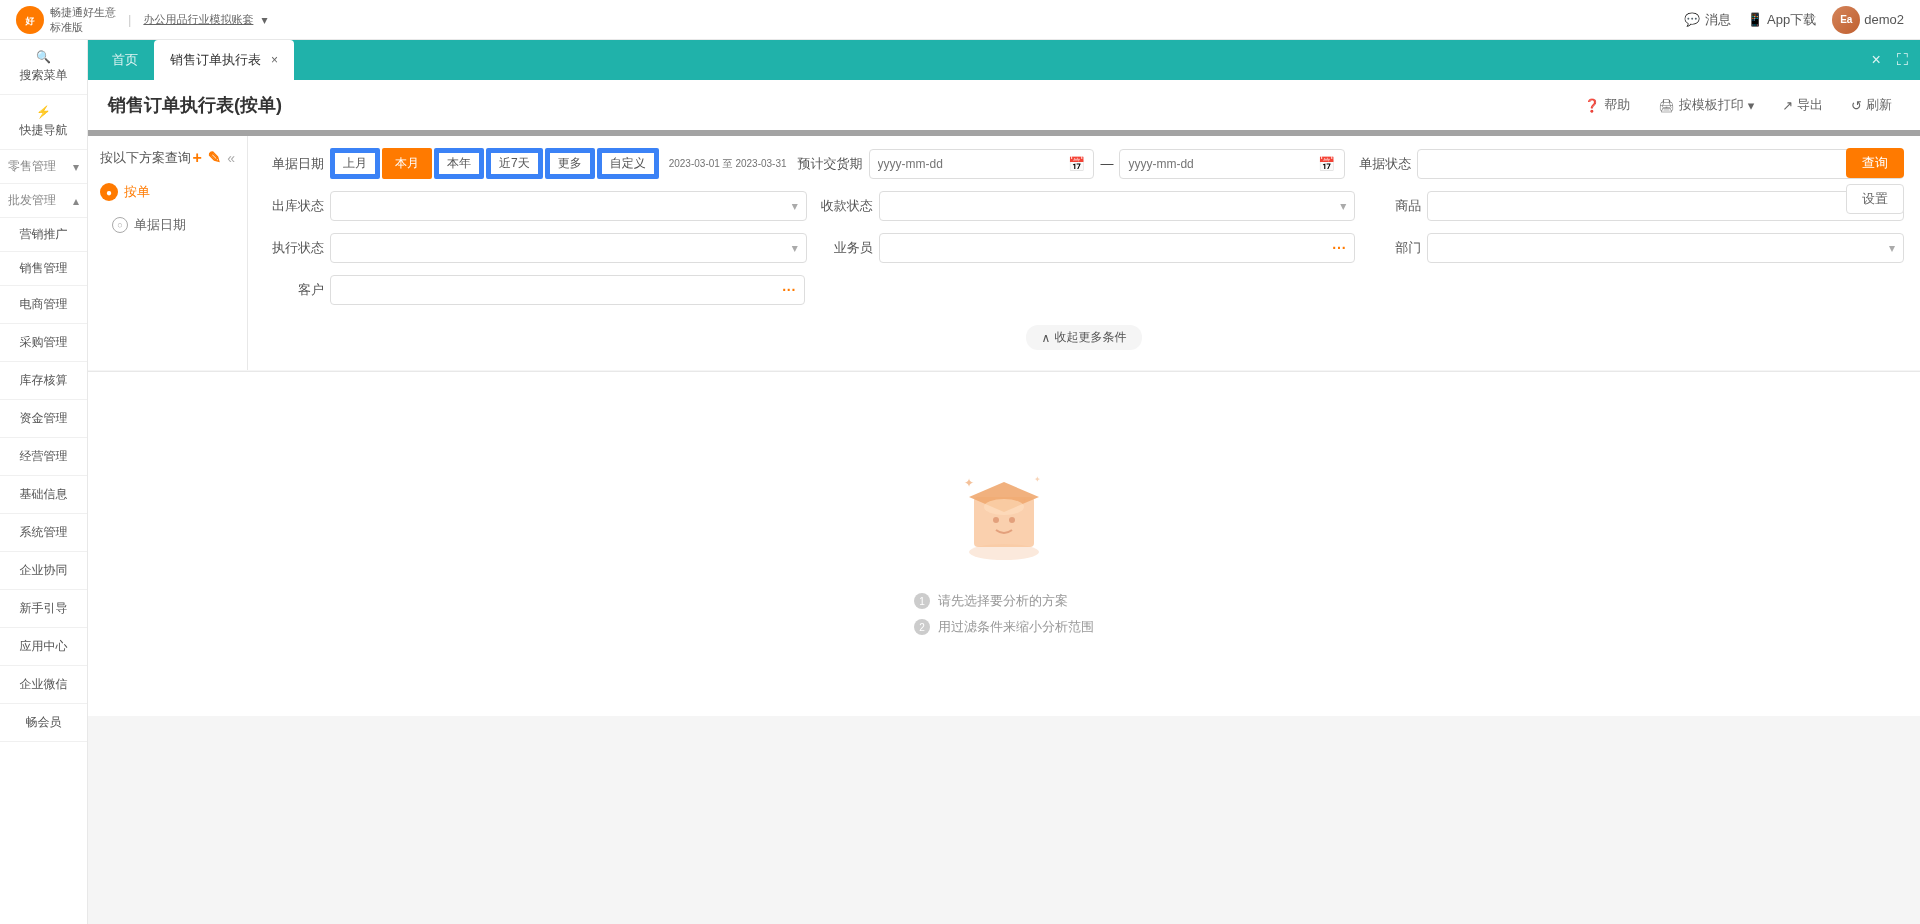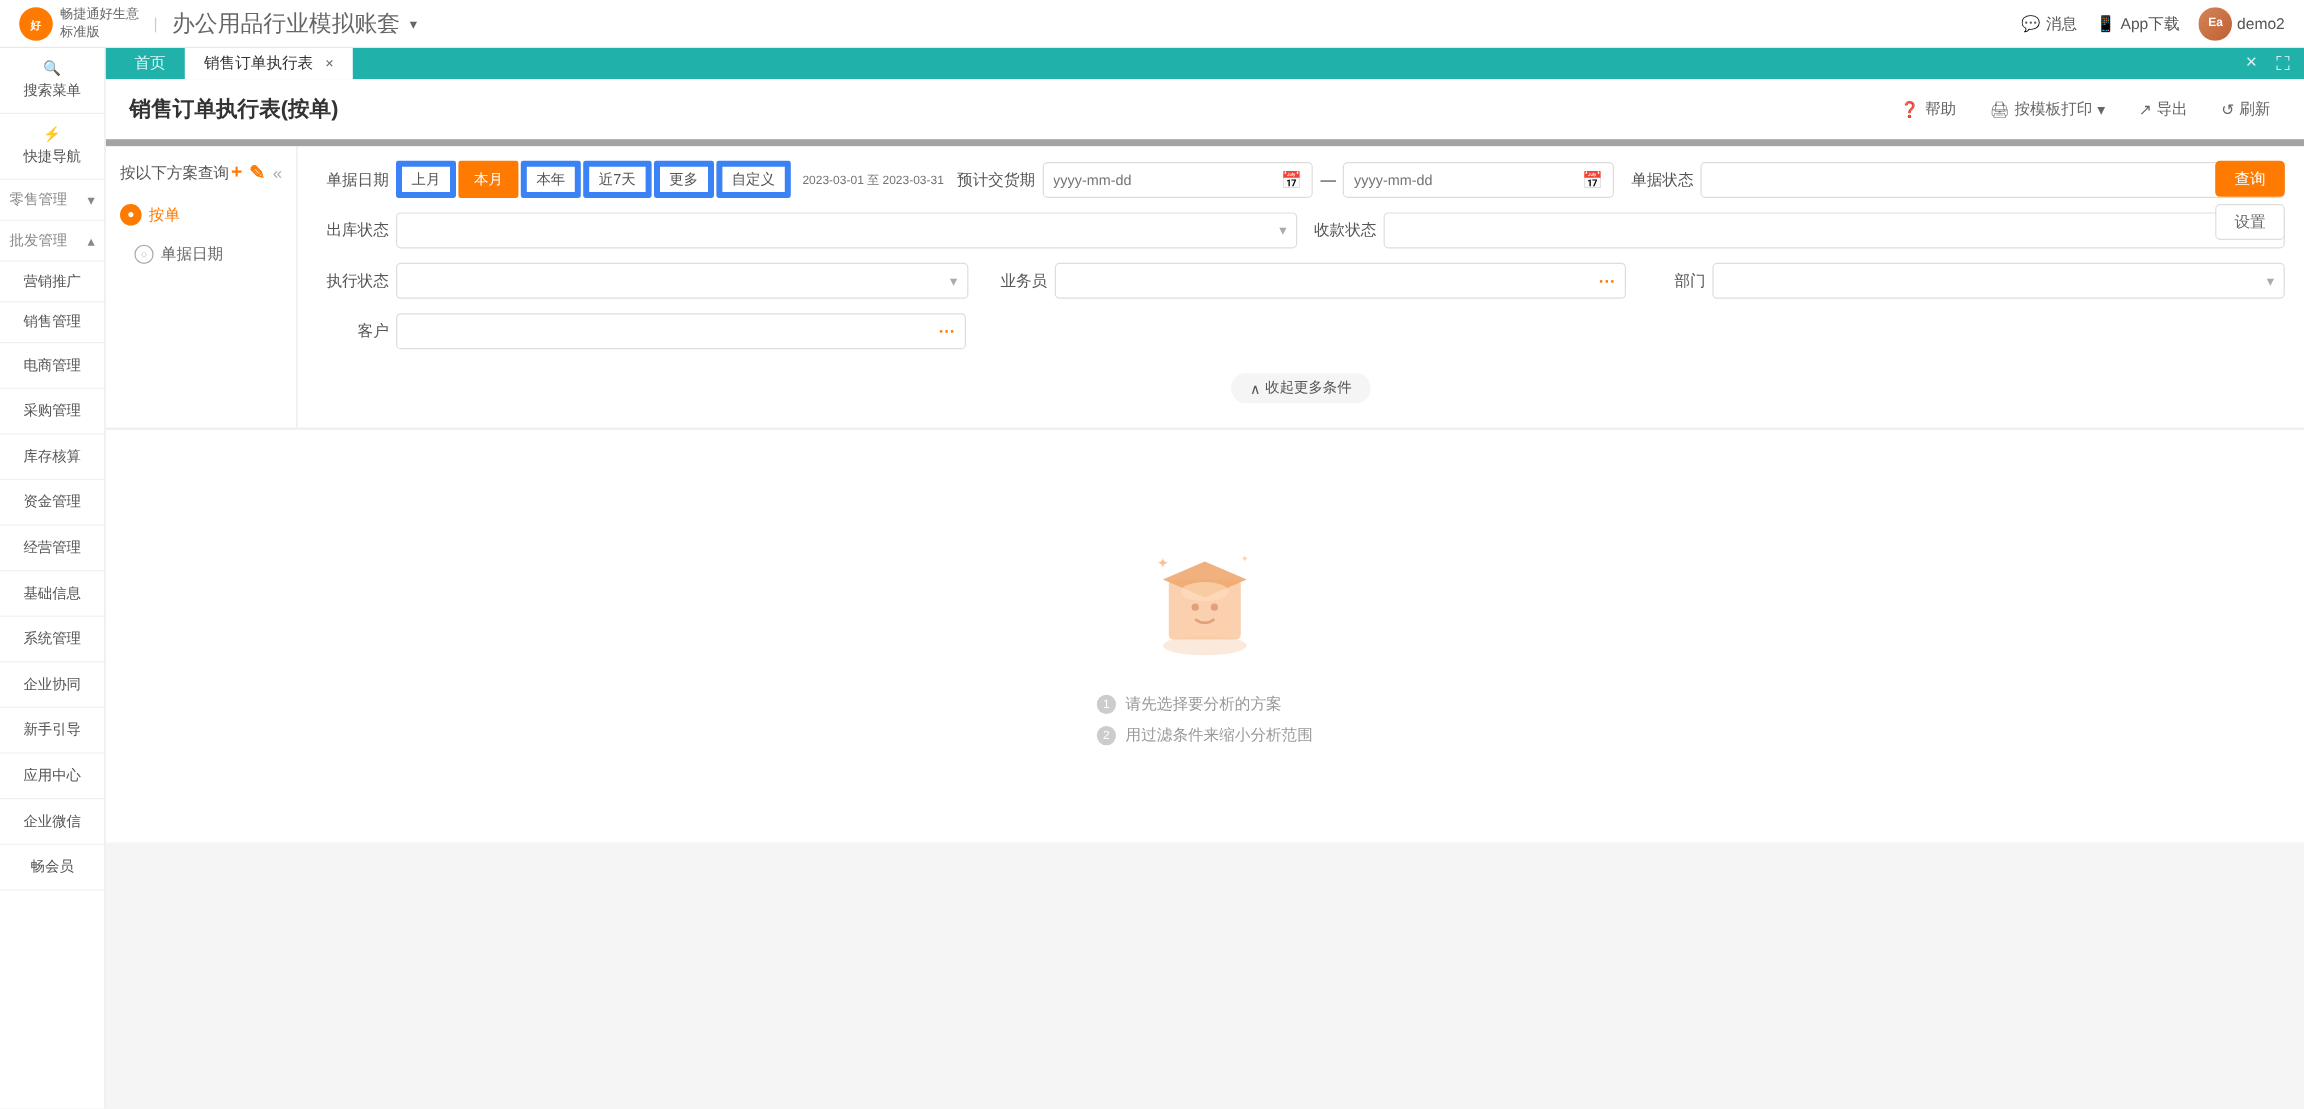--- a/index.html
+++ b/index.html
@@ -37,21 +37,21 @@
       color: white;
       font-size: 12px;
       font-weight: bold;
     }
     .logo-text {
       font-size: 11px;
       color: #666;
       line-height: 1.3;
     }
     .breadcrumb-sep { color: #ccc; margin: 0 4px; }
-    .breadcrumb-item { color: #666; font-size: 19px; }
+    .breadcrumb-item { color: #666; font-size: 11px; text-decoration: underline; }
     .header-dropdown { color: #666; font-size: 12px; cursor: pointer; }
     .top-header-right {
       display: flex;
       align-items: center;
       gap: 16px;
     }
     .header-action {
       display: flex;
       align-items: center;
       gap: 4px;
@@ -134,21 +134,21 @@
     
     .content-area {
       flex: 1;
       display: flex;
       flex-direction: column;
       overflow: hidden;
     }
 
     
     .tab-bar {
-      height: 26px;
+      height: 40px;
       background: #20b2aa;
       display: flex;
       align-items: center;
       padding: 0 8px;
       flex-shrink: 0;
       gap: 0;
     }
     .tab-item {
       height: 40px;
       display: flex;
@@ -676,20 +676,27 @@
                 <div class="select-field" style="flex:1;">
                   <span class="select-field-text"></span>
                   <span class="select-arrow">▾</span>
                 </div>
               </div>
               <div style="display:flex;align-items:center;gap:6px;flex:1;">
                 <span class="filter-label">收款状态</span>
                 <div class="select-field" style="flex:1;">
                   <span class="select-field-text"></span>
                   <span class="select-arrow">▾</span>
+                </div>
+              </div>
+              <div style="display:flex;align-items:center;gap:6px;flex:1;">
+                <span class="filter-label">商品</span>
+                <div class="input-field-with-icon" style="flex:1;">
+                  <input type="text" style="">
+                  <span class="input-field-icon dots-btn">···</span>
                 </div>
               </div>
             </div>
 
             <div class="filter-row">
               <div style="display:flex;align-items:center;gap:6px;flex:1;">
                 <span class="filter-label">执行状态</span>
                 <div class="select-field" style="flex:1;">
                   <span class="select-field-text"></span>
                   <span class="select-arrow">▾</span>

